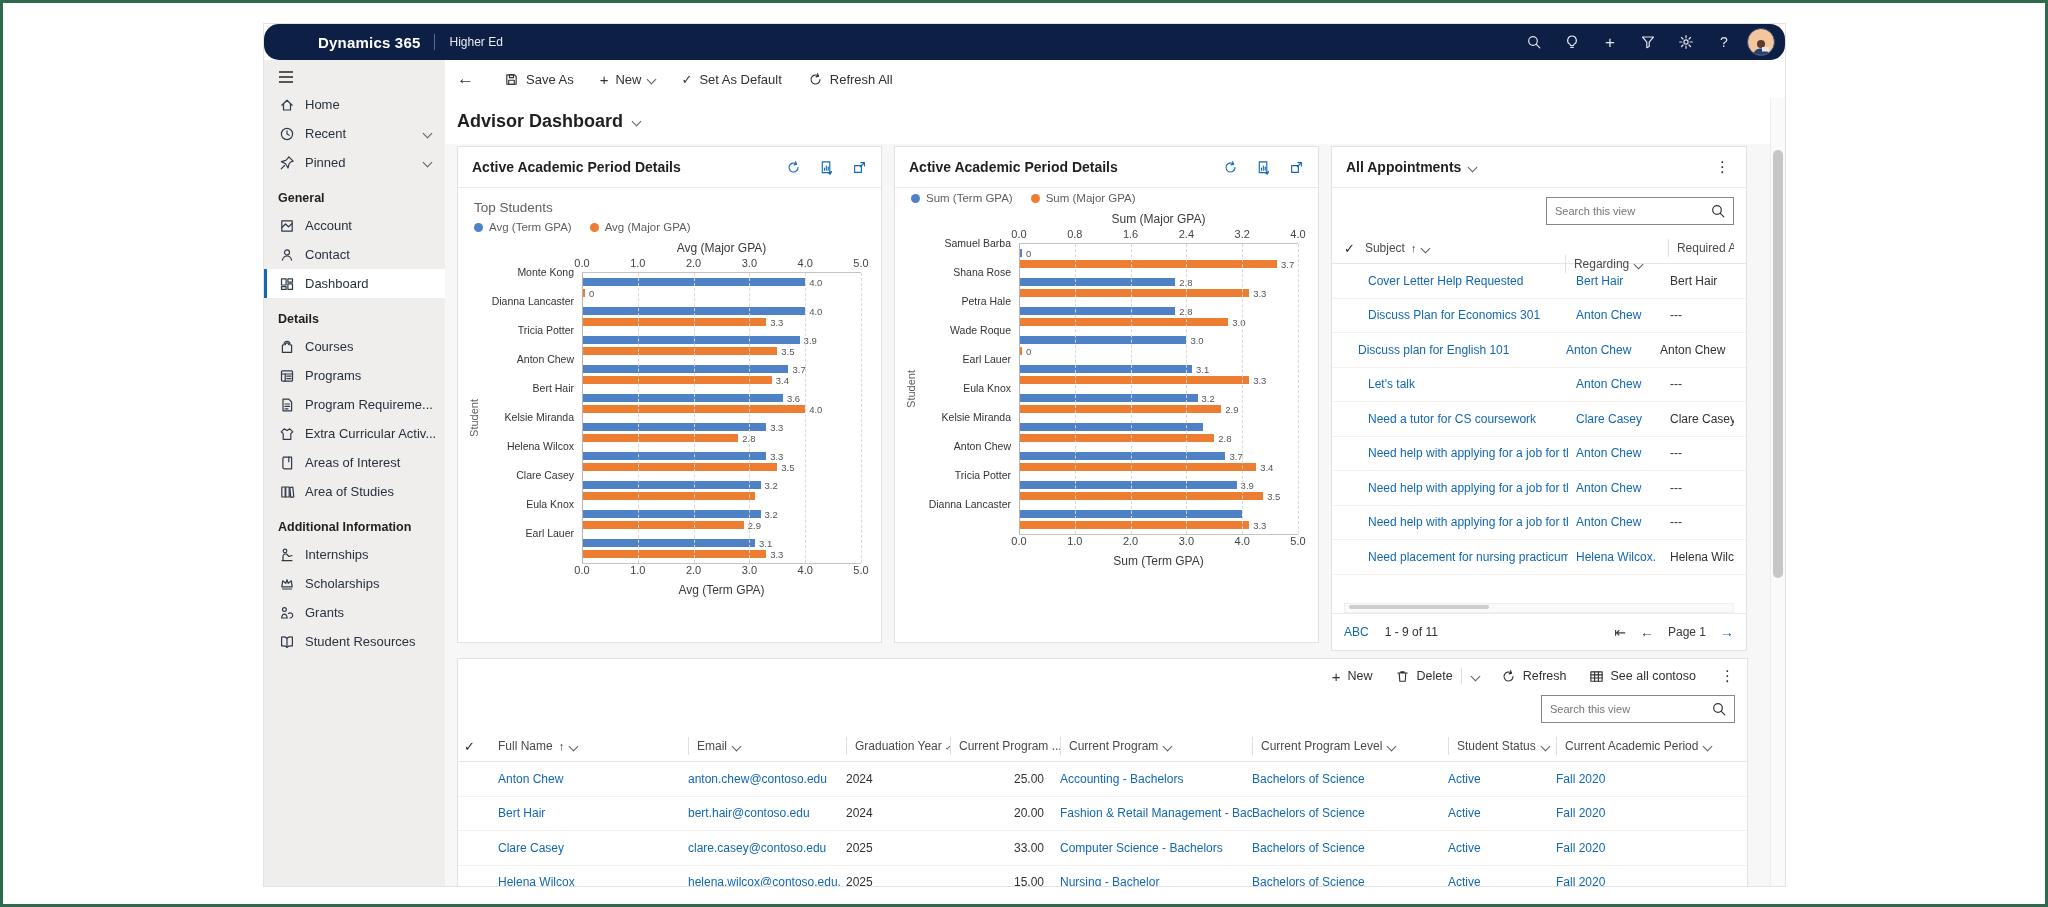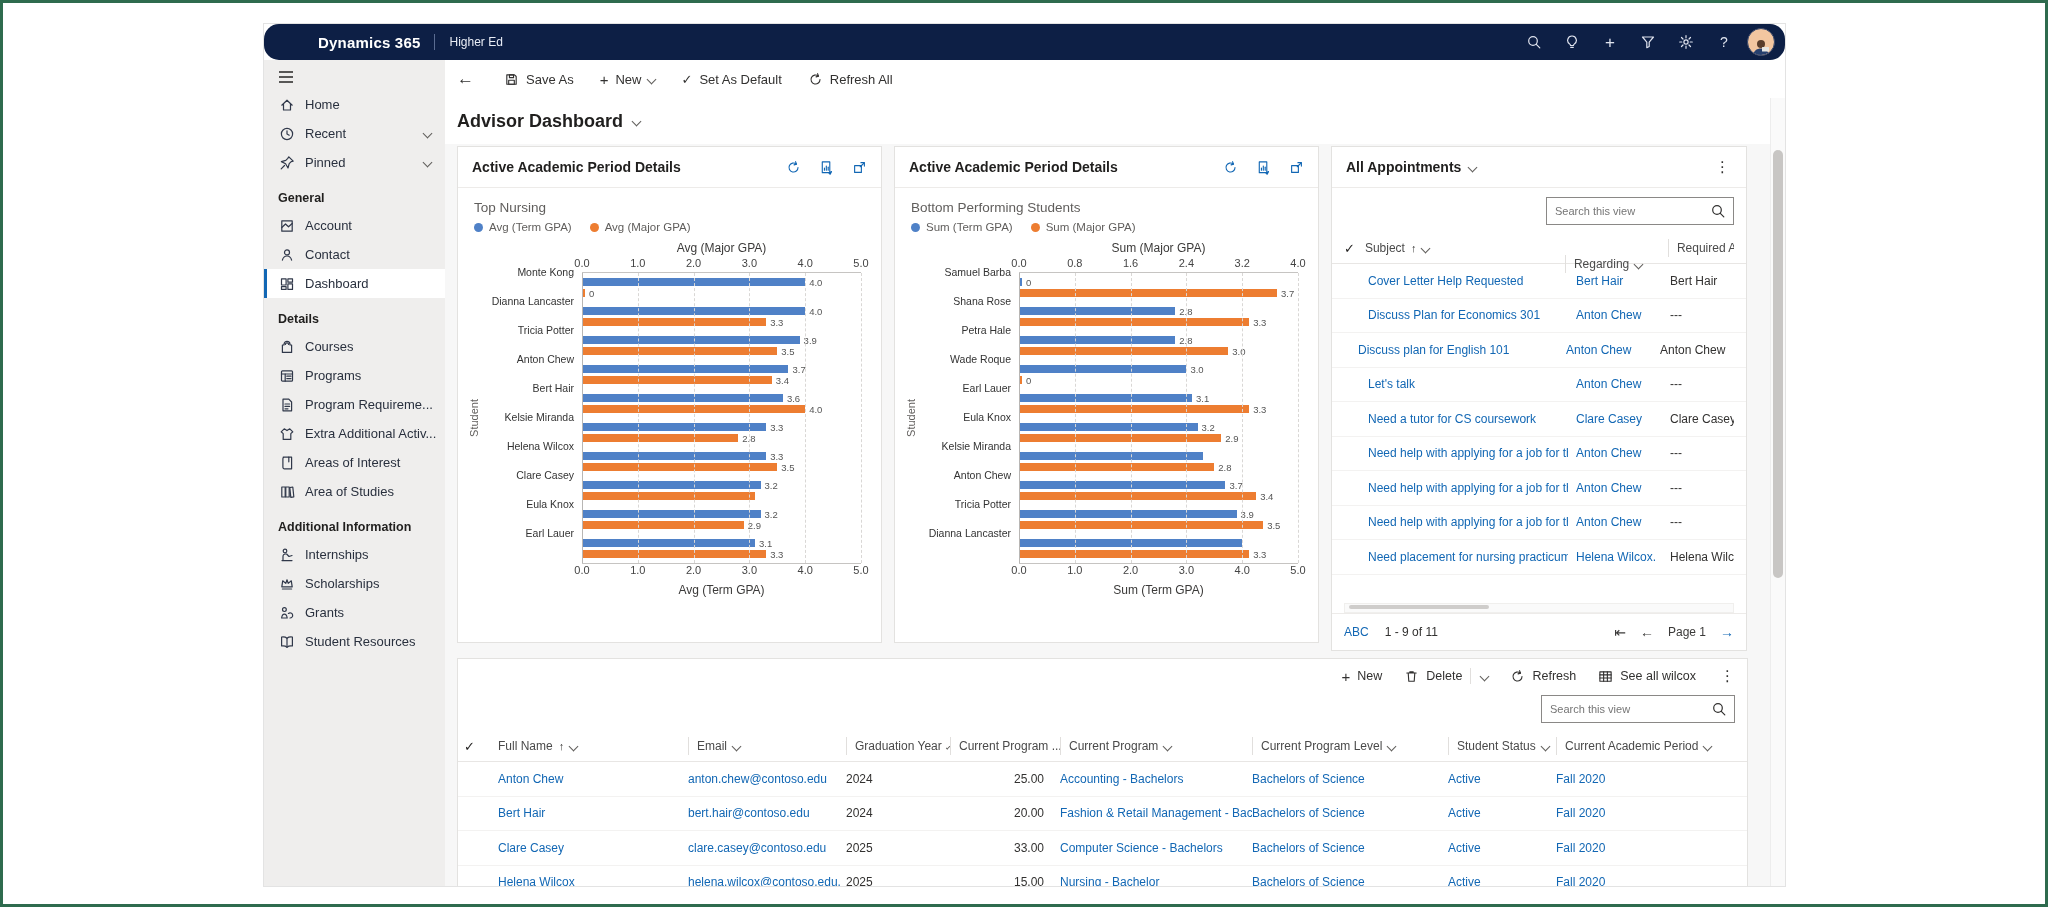--- a/index.html
+++ b/index.html
@@ -267,21 +267,21 @@
             </svg>
           </span>
           <span>Program Requireme...</span>
         </div>
         <div class="sb-item">
           <span class="sbi">
             <svg width="16" height="16" viewBox="0 0 16 16" fill="none" stroke="currentColor" stroke-width="1.2" stroke-linecap="round" stroke-linejoin="round">
               <path d="M5.2 2.8L8 4.6l2.8-1.8 3 3-2 1.8v5.8H4.2V7.6l-2-1.8z"></path>
             </svg>
           </span>
-          <span>Extra Additional Activ...</span>
+          <span>Extra Curricular Activ...</span>
         </div>
         <div class="sb-item">
           <span class="sbi">
             <svg width="16" height="16" viewBox="0 0 16 16" fill="none" stroke="currentColor" stroke-width="1.2" stroke-linecap="round" stroke-linejoin="round">
               <path d="M4.2 2.2h8.4v11.6H5.4a1.5 1.5 0 0 1-1.5-1.5V3.7a1.5 1.5 0 0 1 1.5-1.5z"></path>
               <line x1="9.8" y1="2.2" x2="9.8" y2="6.8"></line>
             </svg>
           </span>
           <span>Areas of Interest</span>
         </div>
@@ -397,21 +397,21 @@
                   </span>
                   <span class="ca">
                     <svg width="15" height="15" viewBox="0 0 16 16" fill="none" stroke="currentColor" stroke-width="1.2" stroke-linecap="round" stroke-linejoin="round">
                       <polyline points="9.5,2.8 13.2,2.8 13.2,6.5"></polyline>
                       <line x1="13" y1="3" x2="8.8" y2="7.2"></line>
                       <rect x="2.8" y="6" width="7.2" height="7.2"></rect>
                     </svg>
                   </span>
                 </span>
               </div>
-              <div class="chart-sub">Top Nursing</div>
+              <div class="chart-sub">Top Students</div>
               <div class="legend">
                 <span class="lg">
                   <span class="dot" style="background: rgb(79, 129, 199);"></span>
                   <span>Avg (Term GPA)</span>
                 </span>
                 <span class="lg">
                   <span class="dot" style="background: rgb(237, 125, 49);"></span>
                   <span>Avg (Major GPA)</span>
                 </span>
               </div>
@@ -583,21 +583,20 @@
                   </span>
                   <span class="ca">
                     <svg width="15" height="15" viewBox="0 0 16 16" fill="none" stroke="currentColor" stroke-width="1.2" stroke-linecap="round" stroke-linejoin="round">
                       <polyline points="9.5,2.8 13.2,2.8 13.2,6.5"></polyline>
                       <line x1="13" y1="3" x2="8.8" y2="7.2"></line>
                       <rect x="2.8" y="6" width="7.2" height="7.2"></rect>
                     </svg>
                   </span>
                 </span>
               </div>
-              <div class="chart-sub">Bottom Performing Students</div>
               <div class="legend">
                 <span class="lg">
                   <span class="dot" style="background: rgb(79, 129, 199);"></span>
                   <span>Sum (Term GPA)</span>
                 </span>
                 <span class="lg">
                   <span class="dot" style="background: rgb(237, 125, 49);"></span>
                   <span>Sum (Major GPA)</span>
                 </span>
               </div>
@@ -882,21 +881,21 @@
             <span class="tbtn">
               <span class="ci" id="ic-table">
                   <svg width="15" height="15" viewBox="0 0 16 16" fill="none" stroke="currentColor" stroke-width="1.2" stroke-linecap="round" stroke-linejoin="round">
                     <rect x="2" y="3" width="12" height="10"></rect>
                     <line x1="2" y1="6.3" x2="14" y2="6.3"></line>
                     <line x1="2" y1="9.6" x2="14" y2="9.6"></line>
                     <line x1="6" y1="3" x2="6" y2="13"></line>
                     <line x1="10" y1="3" x2="10" y2="13"></line>
                   </svg>
                 </span>
-              <span>See all wilcox</span>
+              <span>See all contoso</span>
             </span>
             <span class="kebab">⋮</span>
           </div>
           <div class="gsearch">
             <div class="searchbox" style="width:192px;">
               <input placeholder="Search this view" style="">
               <span class="mag" id="ic-mag2">
                   <svg width="16" height="16" viewBox="0 0 16 16" fill="none" stroke="currentColor" stroke-width="1.2" stroke-linecap="round" stroke-linejoin="round">
                     <circle cx="7" cy="7" r="4.3"></circle>
                     <line x1="10.3" y1="10.3" x2="13.8" y2="13.8"></line>

